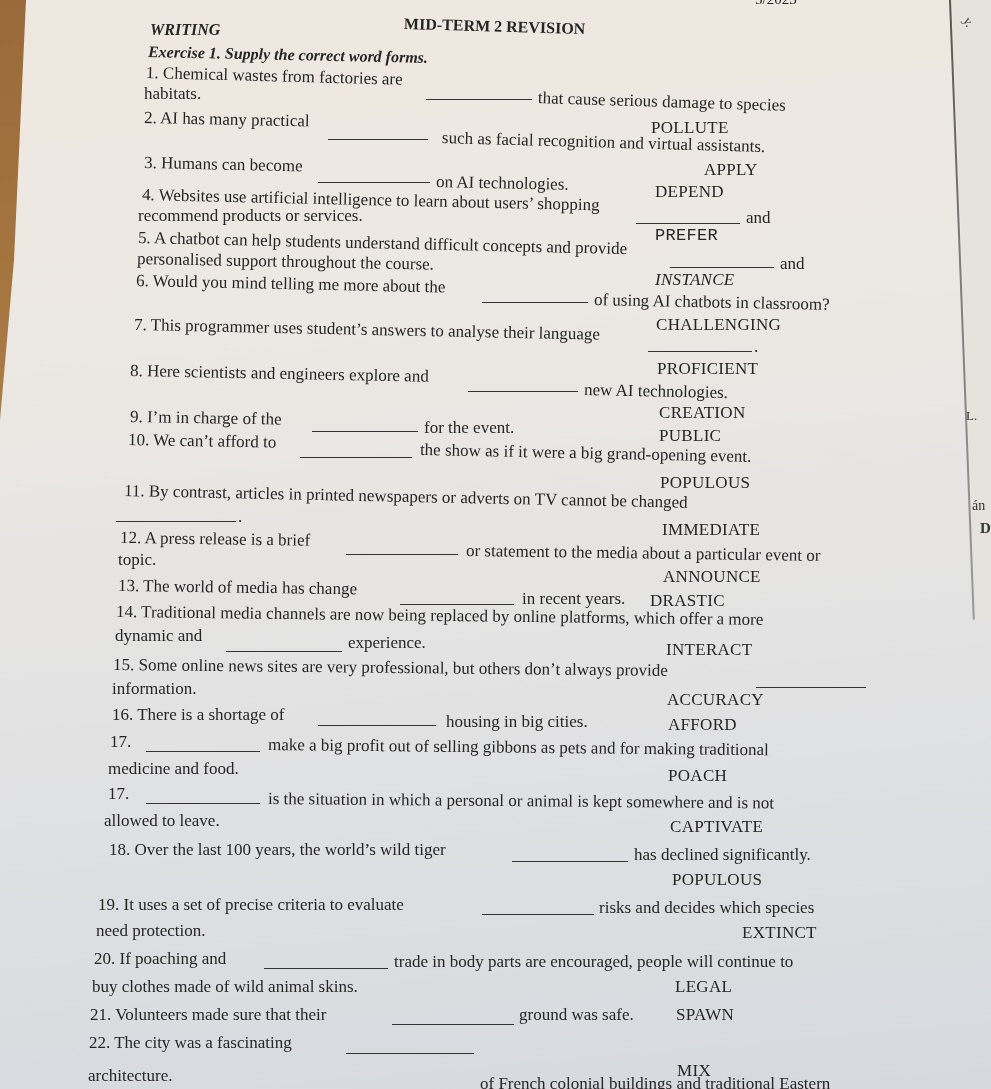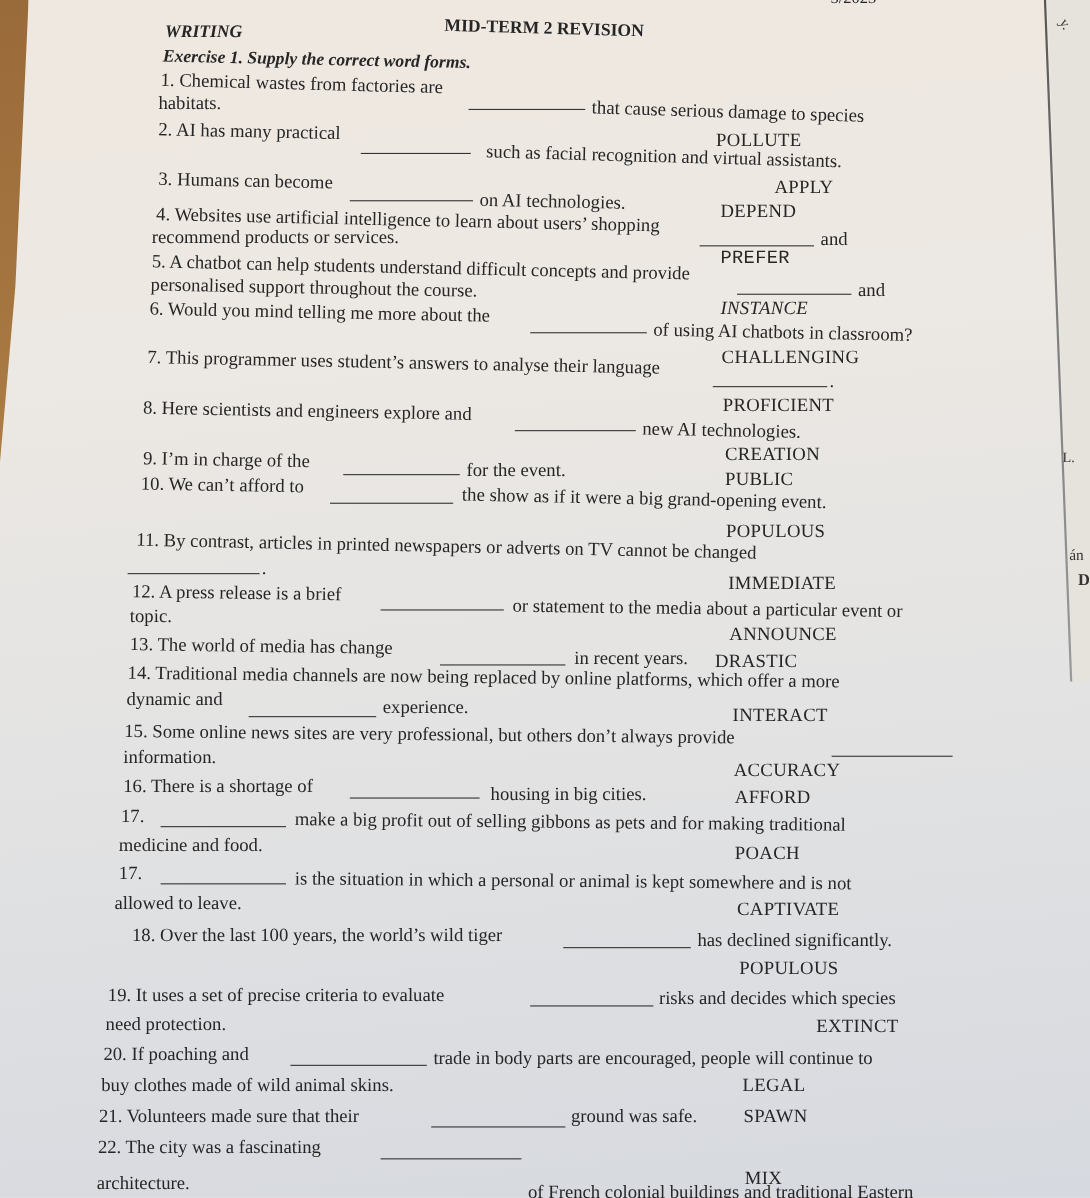--- a/index.html
+++ b/index.html
@@ -172,21 +172,21 @@
 
   <div>
     <div class="t" style="left:108px; top:785px;">17.</div>
     <span class="blank" style="position:absolute; left:146px; top:802px; width:114px;"></span>
     <div class="t" style="left:268px; top:790px; transform:rotate(0.5deg); transform-origin:left;">is the situation in which a personal or animal is kept somewhere and is not</div>
     <div class="t" style="left:104px; top:812px;">allowed to leave.</div>
     <div class="k" style="left:670px; top:818px;">CAPTIVATE</div>
   </div>
 
   <div>
-    <div class="t" style="left:120px; top:841px;font-family:Liberation Serif, serif;">18. Over the last 100 years, the world’s wild tiger</div>
+    <div class="t" style="left:109px; top:841px;font-family:Liberation Serif, serif;">18. Over the last 100 years, the world’s wild tiger</div>
     <span class="blank" style="position:absolute; left:512px; top:860px; width:116px;"></span>
     <div class="t" style="left:634px; top:846px;">has declined significantly.</div>
     <div class="k" style="left:672px; top:871px;">POPULOUS</div>
   </div>
 
   <div>
     <div class="t" style="left:98px; top:896px;">19. It uses a set of precise criteria to evaluate</div>
     <span class="blank" style="position:absolute; left:482px; top:913px; width:112px;"></span>
     <div class="t" style="left:599px; top:899px;">risks and decides which species</div>
     <div class="t" style="left:96px; top:922px;">need protection.</div>

